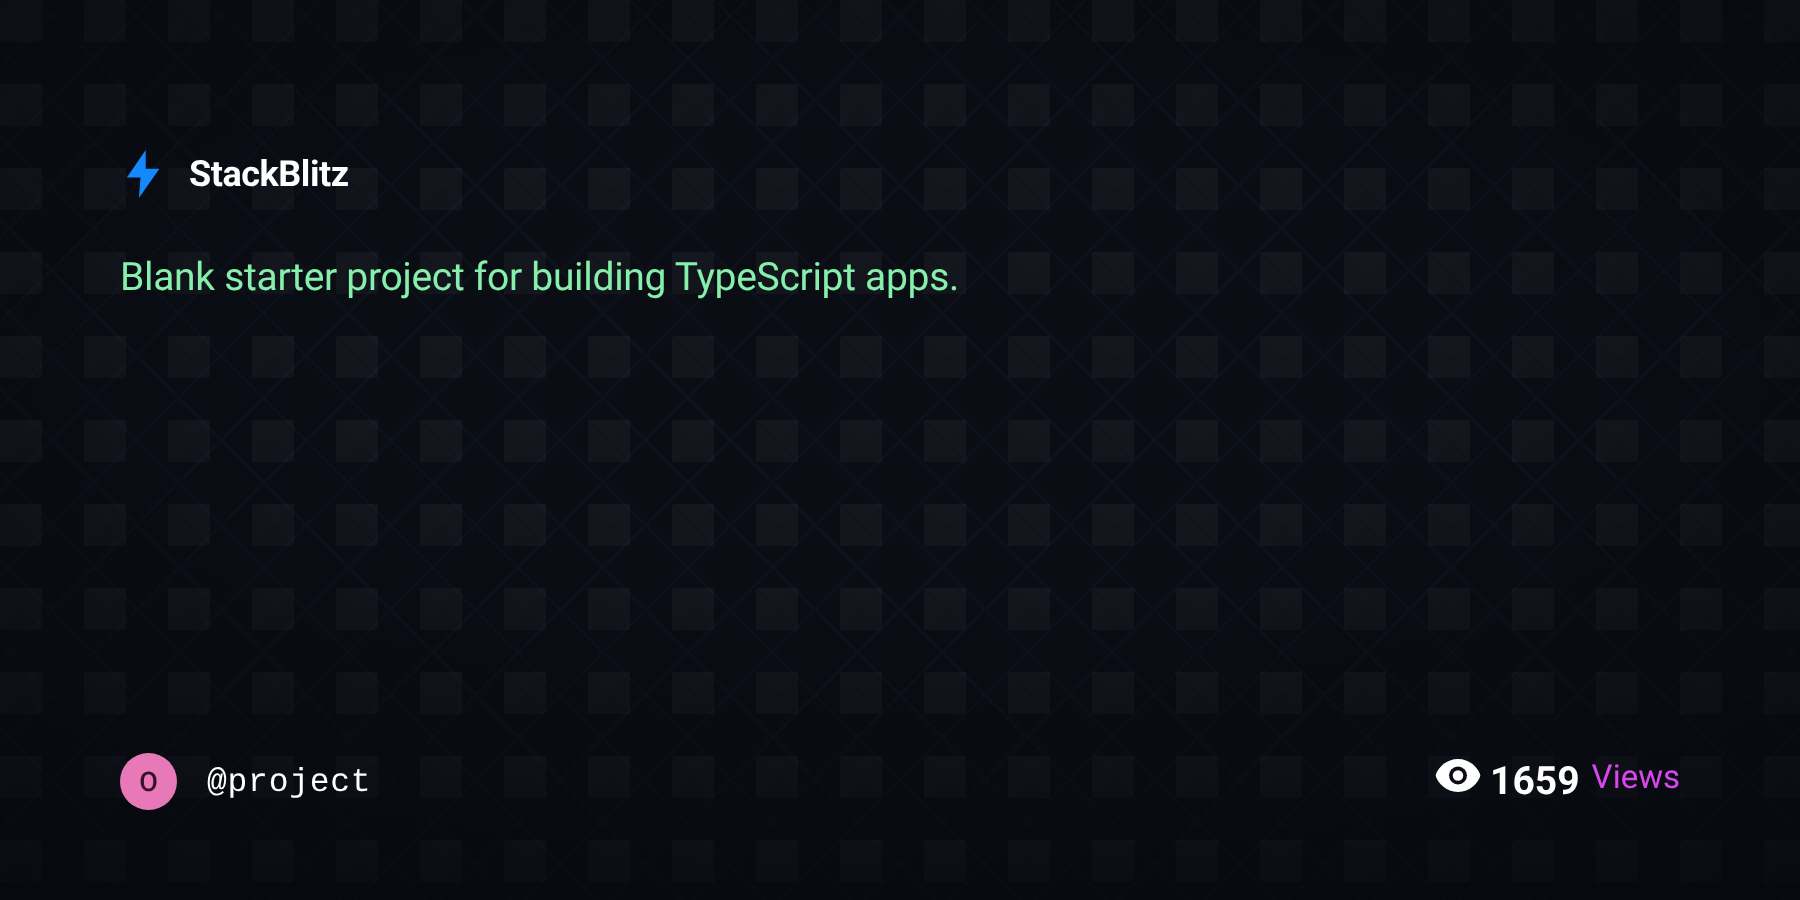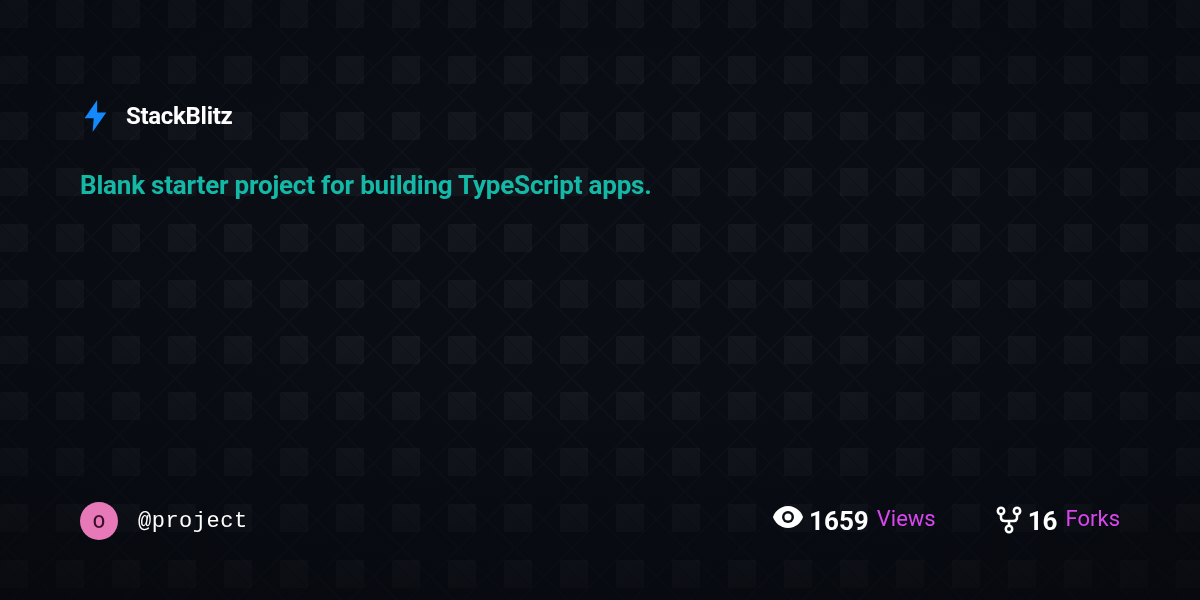--- a/index.html
+++ b/index.html
@@ -90,23 +90,23 @@
     .title {
       color: #ffffff;
       font-size: 56px;
       font-weight: 800;
       letter-spacing: -1px;
       margin-bottom: 28px;
       line-height: 1.1;
     }
     
     .description {
-      color: #14b8a6;
+      color: #86efac;
       font-size: 26px;
-      font-weight: 700;
+      font-weight: 400;
       letter-spacing: -0.2px;
     }
     
     .footer {
       margin-top: auto;
       display: flex;
       align-items: center;
       justify-content: space-between;
     }
     
@@ -203,31 +203,18 @@
           <svg width="30" height="22" viewBox="0 0 30 22" fill="none">
             <path d="M15 0 C7 0 1.5 6 0 11 C1.5 16 7 22 15 22 C23 22 28.5 16 30 11 C28.5 6 23 0 15 0 Z" fill="#ffffff"></path>
             <circle cx="15" cy="11" r="6" fill="#0a0d14"></circle>
             <circle cx="15" cy="11" r="3.5" fill="#ffffff"></circle>
           </svg>
         </span>
         <span class="stat-value">1659</span>
         <span class="stat-label">Views</span>
       </div>
 
-      <div class="stat">
-        <span class="stat-icon">
-          <svg width="26" height="28" viewBox="0 0 26 28" fill="none" stroke="#ffffff" stroke-width="2.5">
-            <circle cx="5" cy="5" r="3.2" fill="none"></circle>
-            <circle cx="21" cy="5" r="3.2" fill="none"></circle>
-            <circle cx="13" cy="23" r="3.2" fill="none"></circle>
-            <path d="M5 8.2 L5 12 Q5 15 9 15 L17 15 Q21 15 21 12 L21 8.2" fill="none"></path>
-            <path d="M13 15 L13 19.8" fill="none"></path>
-          </svg>
-        </span>
-        <span class="stat-value">16</span>
-        <span class="stat-label">Forks</span>
-      </div>
 
     </div>
 
   </div>
 
 </div>
 
 </body></html>

